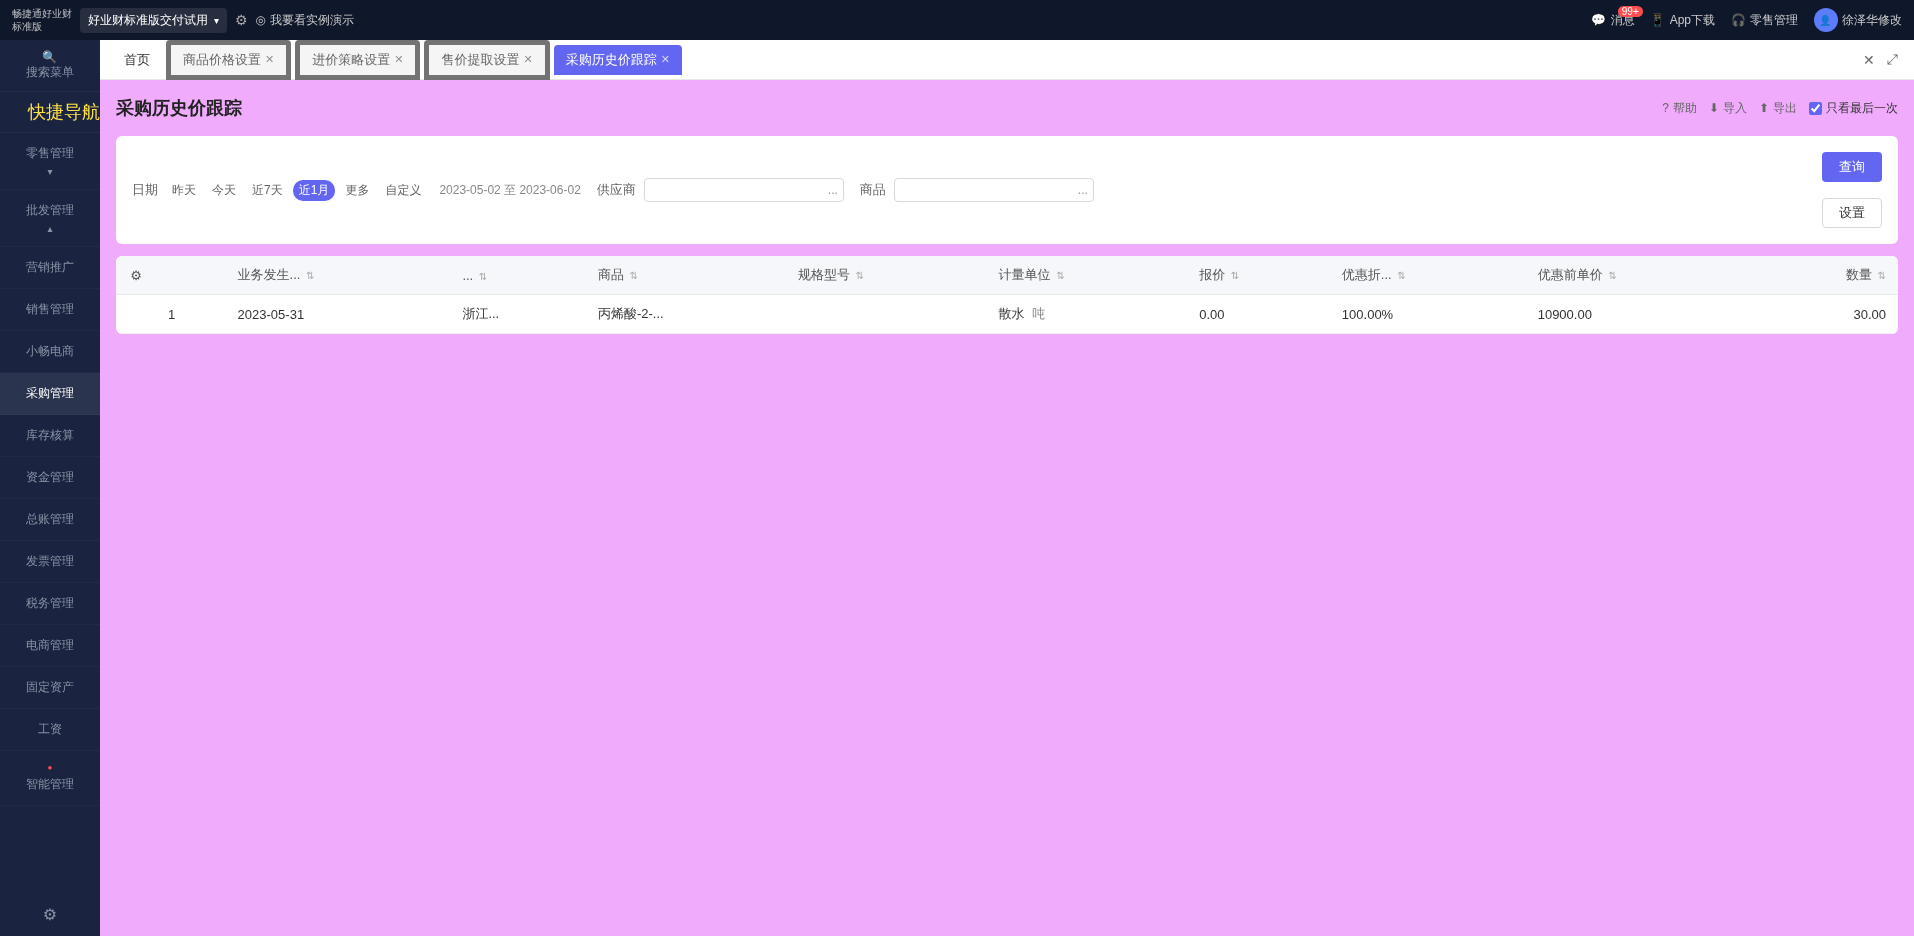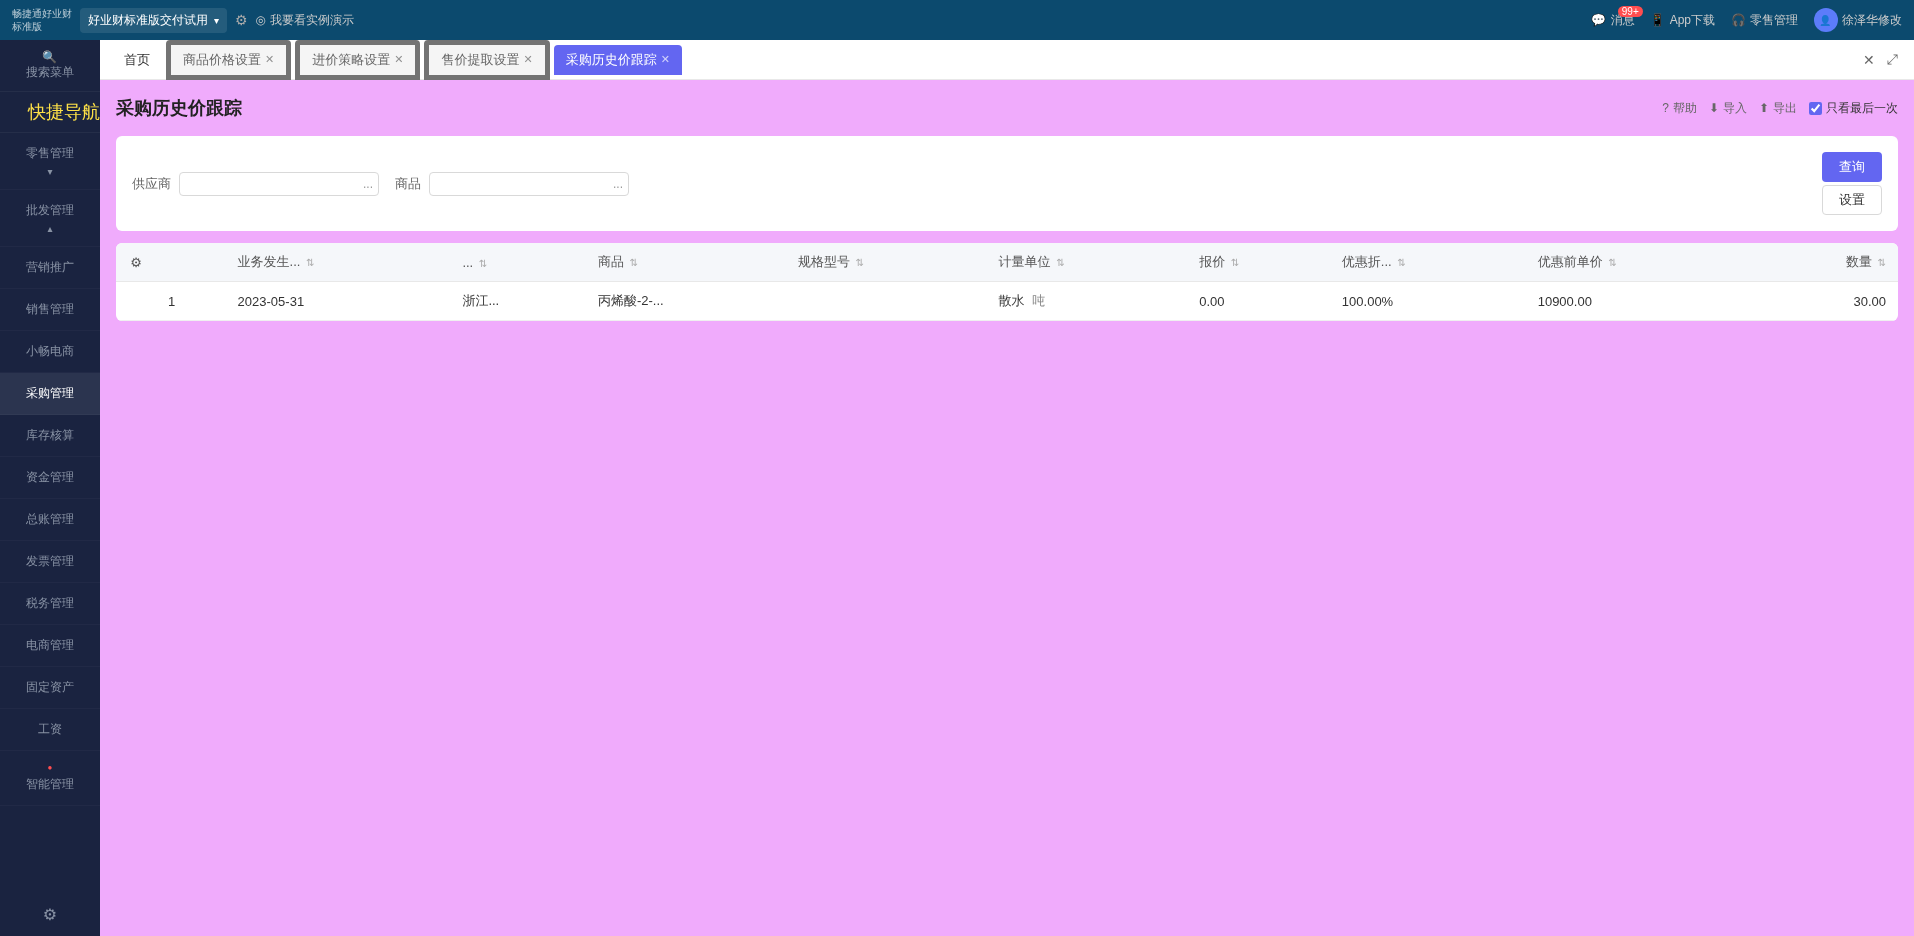--- a/index.html
+++ b/index.html
@@ -1,19 +1,19 @@
 <!DOCTYPE html>
 <html><head>
   <meta charset="utf-8">
   <style>
     * { box-sizing: border-box; margin: 0; padding: 0; }
     body { font-family: "Microsoft YaHei", "PingFang SC", sans-serif; font-size: 13px; color: #333; background: #f0f2f5; display: flex; flex-direction: column; height: 100vh; overflow: hidden; }
 
     
-    .topbar { height: 40px; background: #0c4a6e; display: flex; align-items: center; justify-content: space-between; padding: 0 12px; flex-shrink: 0; }
+    .topbar { height: 40px; background: #0f172a; display: flex; align-items: center; justify-content: space-between; padding: 0 12px; flex-shrink: 0; }
     .topbar-left { display: flex; align-items: center; gap: 8px; }
     .topbar-logo { color: #fff; font-size: 12px; line-height: 1.3; font-weight: bold; }
     .topbar-logo span { display: block; font-size: 10px; font-weight: normal; opacity: 0.7; }
     .topbar-selector { display: flex; align-items: center; gap: 6px; background: rgba(255,255,255,0.1); border-radius: 4px; padding: 4px 8px; color: #fff; font-size: 12px; cursor: pointer; }
     .topbar-selector .arrow { font-size: 10px; }
     .topbar-gear { color: #aaa; font-size: 14px; cursor: pointer; }
     .topbar-demo { display: flex; align-items: center; gap: 4px; color: #ccc; font-size: 12px; cursor: pointer; }
     .topbar-right { display: flex; align-items: center; gap: 16px; }
     .topbar-right-item { display: flex; align-items: center; gap: 4px; color: #ccc; font-size: 12px; cursor: pointer; position: relative; }
     .badge { background: #ff4d4f; color: #fff; border-radius: 8px; font-size: 10px; padding: 0 4px; position: absolute; top: -6px; right: -8px; }
@@ -61,21 +61,21 @@
     .filter-label { font-size: 13px; color: #666; white-space: nowrap; }
     .date-options { display: flex; align-items: center; gap: 4px; }
     .date-opt { font-size: 12px; color: #666; cursor: pointer; padding: 2px 6px; border-radius: 3px; }
     .date-opt.active { background: #6366f1; color: #fff; border-radius: 10px; }
     .date-range { font-size: 12px; color: #888; margin-left: 4px; }
     .filter-input-wrap { display: flex; align-items: center; position: relative; }
     .filter-input { border: 1px solid #d9d9d9; border-radius: 4px; padding: 4px 28px 4px 8px; font-size: 12px; width: 200px; outline: none; color: #333; }
     .filter-ellipsis { position: absolute; right: 6px; color: #999; font-size: 12px; cursor: pointer; }
     .query-btn { background: #6366f1; color: #fff; border: none; border-radius: 4px; padding: 6px 16px; font-size: 13px; cursor: pointer; }
     .settings-btn { background: #fff; color: #333; border: 1px solid #d9d9d9; border-radius: 4px; padding: 5px 16px; font-size: 13px; cursor: pointer; }
-    .filter-actions { display: flex; flex-direction: column; gap: 3px; margin-left: auto; }
+    .filter-actions { display: flex; flex-direction: column; gap: 16px; margin-left: auto; }
 
     
     .table-container { background: #fff; border-radius: 6px; overflow: hidden; }
     table { width: 100%; border-collapse: collapse; font-size: 13px; }
     thead tr { background: #f5f7fa; }
     thead th { padding: 10px 12px; text-align: left; font-weight: 500; color: #555; border-bottom: 1px solid #e8e8e8; white-space: nowrap; position: relative; }
     thead th .sort-icon { color: #aaa; font-size: 10px; margin-left: 2px; cursor: pointer; }
     tbody tr { border-bottom: 1px solid #f0f0f0; }
     tbody td { padding: 10px 12px; color: #333; white-space: nowrap; }
     .gear-col { width: 40px; text-align: center; }
@@ -242,20 +242,32 @@
           </div>
           <div class="only-last-checkbox">
             <input type="checkbox" checked="" style="">
             <label>只看最后一次</label>
           </div>
         </div>
       </div>
 
       <div class="filter-area">
         <div class="filter-row">
+          <div class="filter-item">
+            <span class="filter-label">日期</span>
+            <div class="date-options">
+              <span class="date-opt">昨天</span>
+              <span class="date-opt">今天</span>
+              <span class="date-opt">近7天</span>
+              <span class="date-opt active">近1月</span>
+              <span class="date-opt">更多</span>
+              <span class="date-opt">自定义</span>
+            </div>
+            <span class="date-range">2023-05-02 至 2023-06-02</span>
+          </div>
 
           <div class="filter-item">
             <span class="filter-label">供应商</span>
             <div class="filter-input-wrap">
               <input class="filter-input" type="text" style="">
               <span class="filter-ellipsis">...</span>
             </div>
           </div>
 
           <div class="filter-item">

